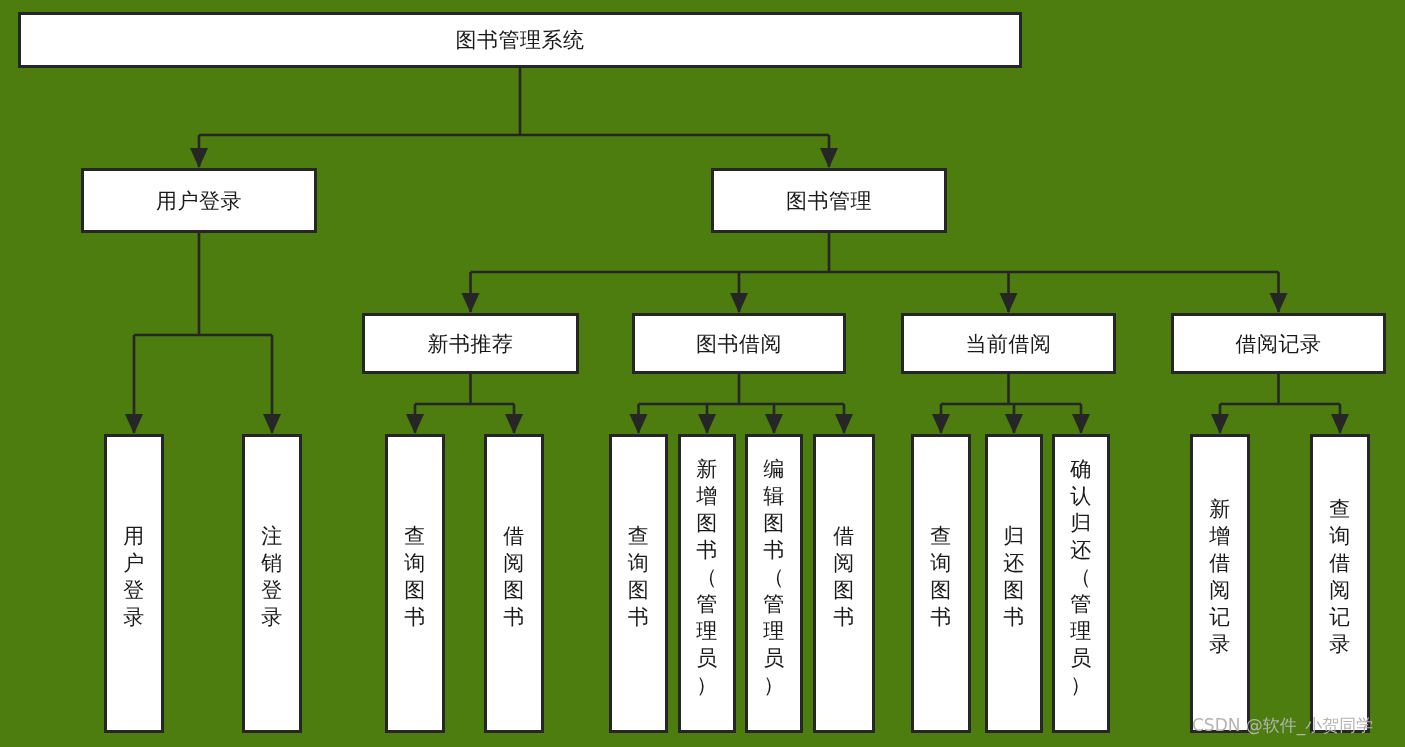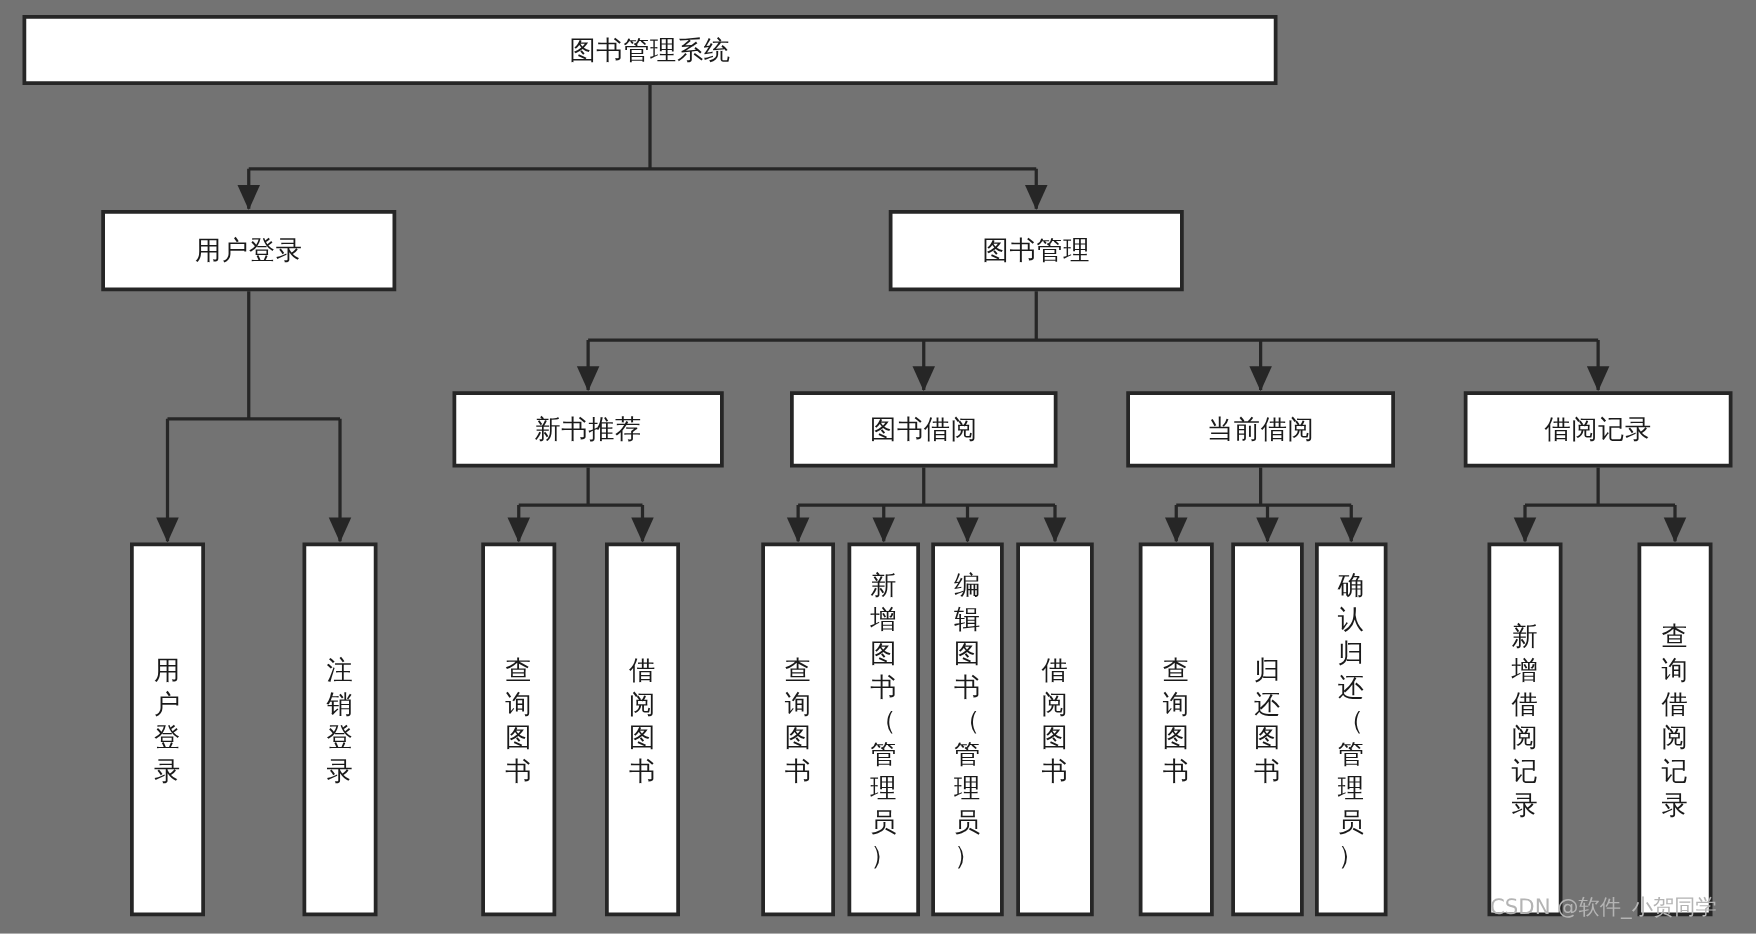--- a/index.html
+++ b/index.html
@@ -11,21 +11,21 @@
   body {
     width: 1405px;
     height: 747px;
     overflow: hidden;
     font-family: "DejaVu Sans", "Liberation Sans", sans-serif;
   }
   #diagram-root {
     position: relative;
     width: 1405px;
     height: 747px;
-    background: #737373;
+    background: #4d7c0f;
   }
   svg.diagram-canvas {
     position: absolute;
     top: 0;
     left: 0;
     width: 1405px;
     height: 747px;
     display: block;
   }
   .node-rect {

